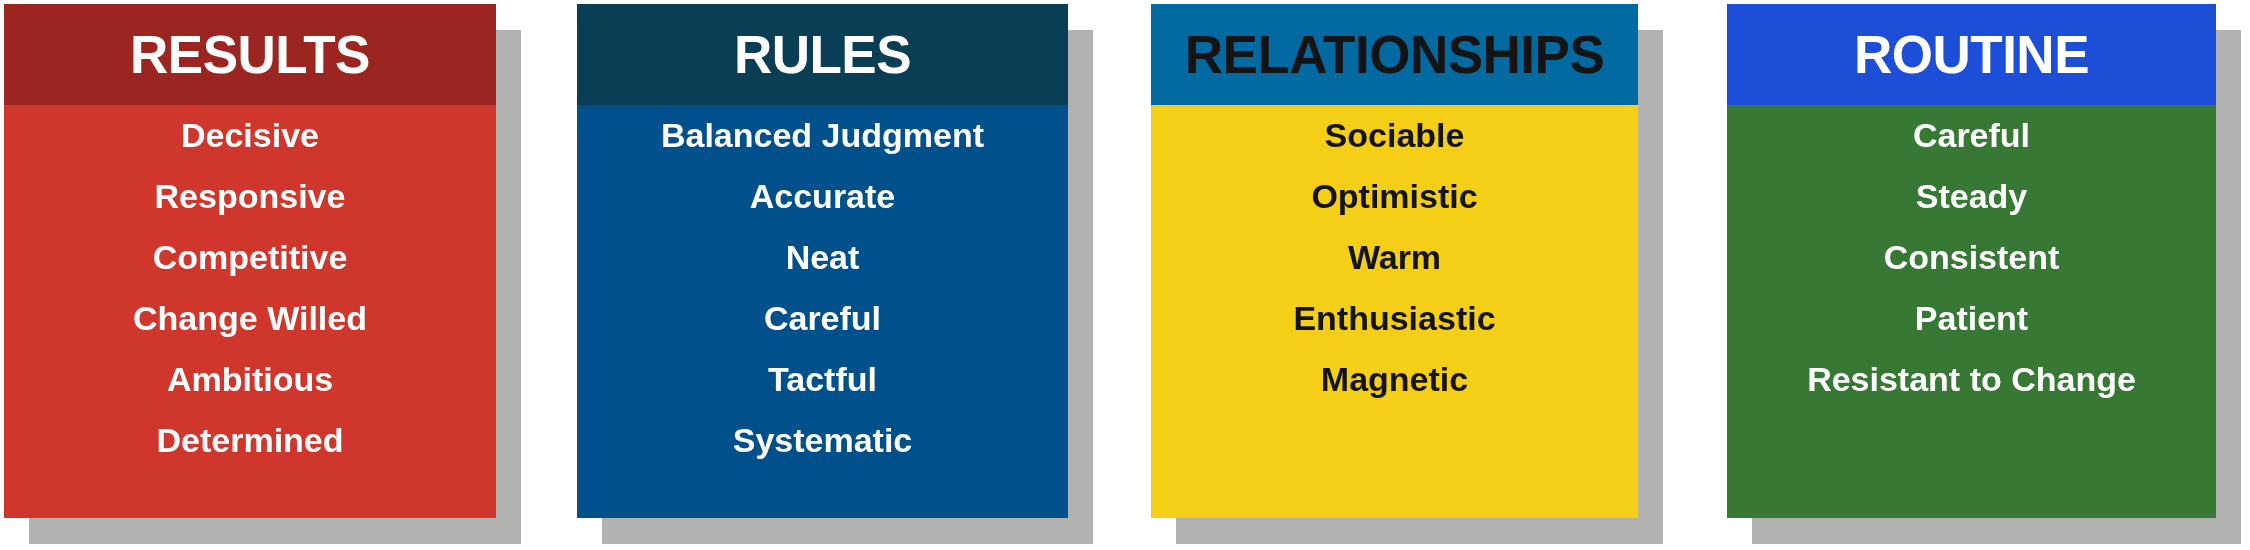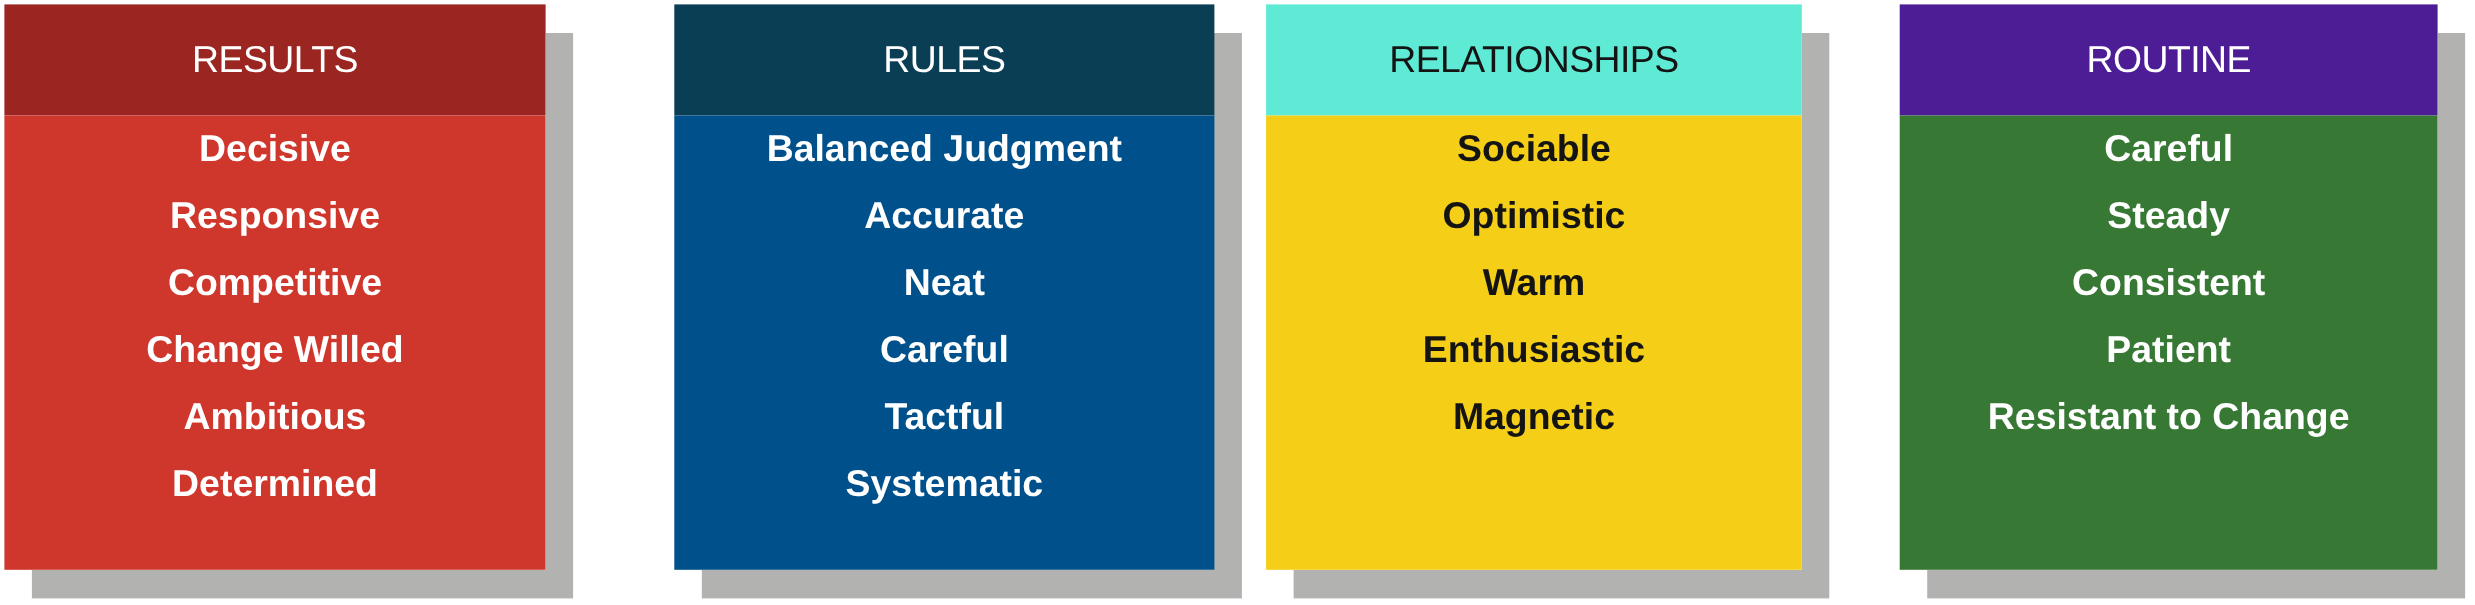--- a/index.html
+++ b/index.html
@@ -24,22 +24,22 @@
   .card-pos-1 { left: 577px;  width: 491px; }
   .card-pos-2 { left: 1151px; width: 487px; }
   .card-pos-3 { left: 1727px; width: 489px; }
   .card-header {
     height: 101px;
     display: flex;
     align-items: center;
     justify-content: center;
   }
   .card-title {
-    font-size: 34px;
-    font-weight: 400;
+    font-size: 53px;
+    font-weight: 700;
     letter-spacing: -0.5px;
     white-space: nowrap;
   }
   .card-body {
     height: 413px;
     box-sizing: border-box;
     text-align: center;
   }
   .card-item {
     line-height: 61px;
@@ -60,49 +60,49 @@
       <div class="card-body" style="background: rgb(208, 55, 44); color: rgb(255, 255, 255);">
         <div class="card-item">Decisive</div>
         <div class="card-item">Responsive</div>
         <div class="card-item">Competitive</div>
         <div class="card-item">Change Willed</div>
         <div class="card-item">Ambitious</div>
         <div class="card-item">Determined</div>
       </div>
     </div>
 
-    <div class="card card-pos-1" style="box-shadow: rgb(178, 178, 177) 25px 26px 0px 0px; margin-left: 36px;">
+    <div class="card card-pos-1" style="box-shadow: rgb(178, 178, 177) 25px 26px 0px 0px;">
       <div class="card-header" style="background: rgb(10, 62, 84); color: rgb(255, 255, 255);">
         <span class="card-title">RULES</span>
       </div>
       <div class="card-body" style="background: rgb(0, 81, 139); color: rgb(255, 255, 255);">
         <div class="card-item">Balanced Judgment</div>
         <div class="card-item">Accurate</div>
         <div class="card-item">Neat</div>
         <div class="card-item">Careful</div>
         <div class="card-item">Tactful</div>
         <div class="card-item">Systematic</div>
       </div>
     </div>
 
     <div class="card card-pos-2" style="box-shadow: rgb(178, 178, 177) 25px 26px 0px 0px;">
-      <div class="card-header" style="background: #5eead4; color: rgb(20, 20, 20);">
+      <div class="card-header" style="background: #0369a1; color: rgb(20, 20, 20);">
         <span class="card-title">RELATIONSHIPS</span>
       </div>
       <div class="card-body" style="background: rgb(244, 206, 23); color: rgb(20, 20, 20);">
         <div class="card-item">Sociable</div>
         <div class="card-item">Optimistic</div>
         <div class="card-item">Warm</div>
         <div class="card-item">Enthusiastic</div>
         <div class="card-item">Magnetic</div>
       </div>
     </div>
 
     <div class="card card-pos-3" style="box-shadow: rgb(178, 178, 177) 25px 26px 0px 0px;">
-      <div class="card-header" style="background: #4c1d95; color: rgb(255, 255, 255);">
+      <div class="card-header" style="background: #1d4ed8; color: rgb(255, 255, 255);">
         <span class="card-title">ROUTINE</span>
       </div>
       <div class="card-body" style="background: rgb(55, 121, 52); color: rgb(255, 255, 255);">
         <div class="card-item">Careful</div>
         <div class="card-item">Steady</div>
         <div class="card-item">Consistent</div>
         <div class="card-item">Patient</div>
         <div class="card-item">Resistant to Change</div>
       </div>
     </div>

